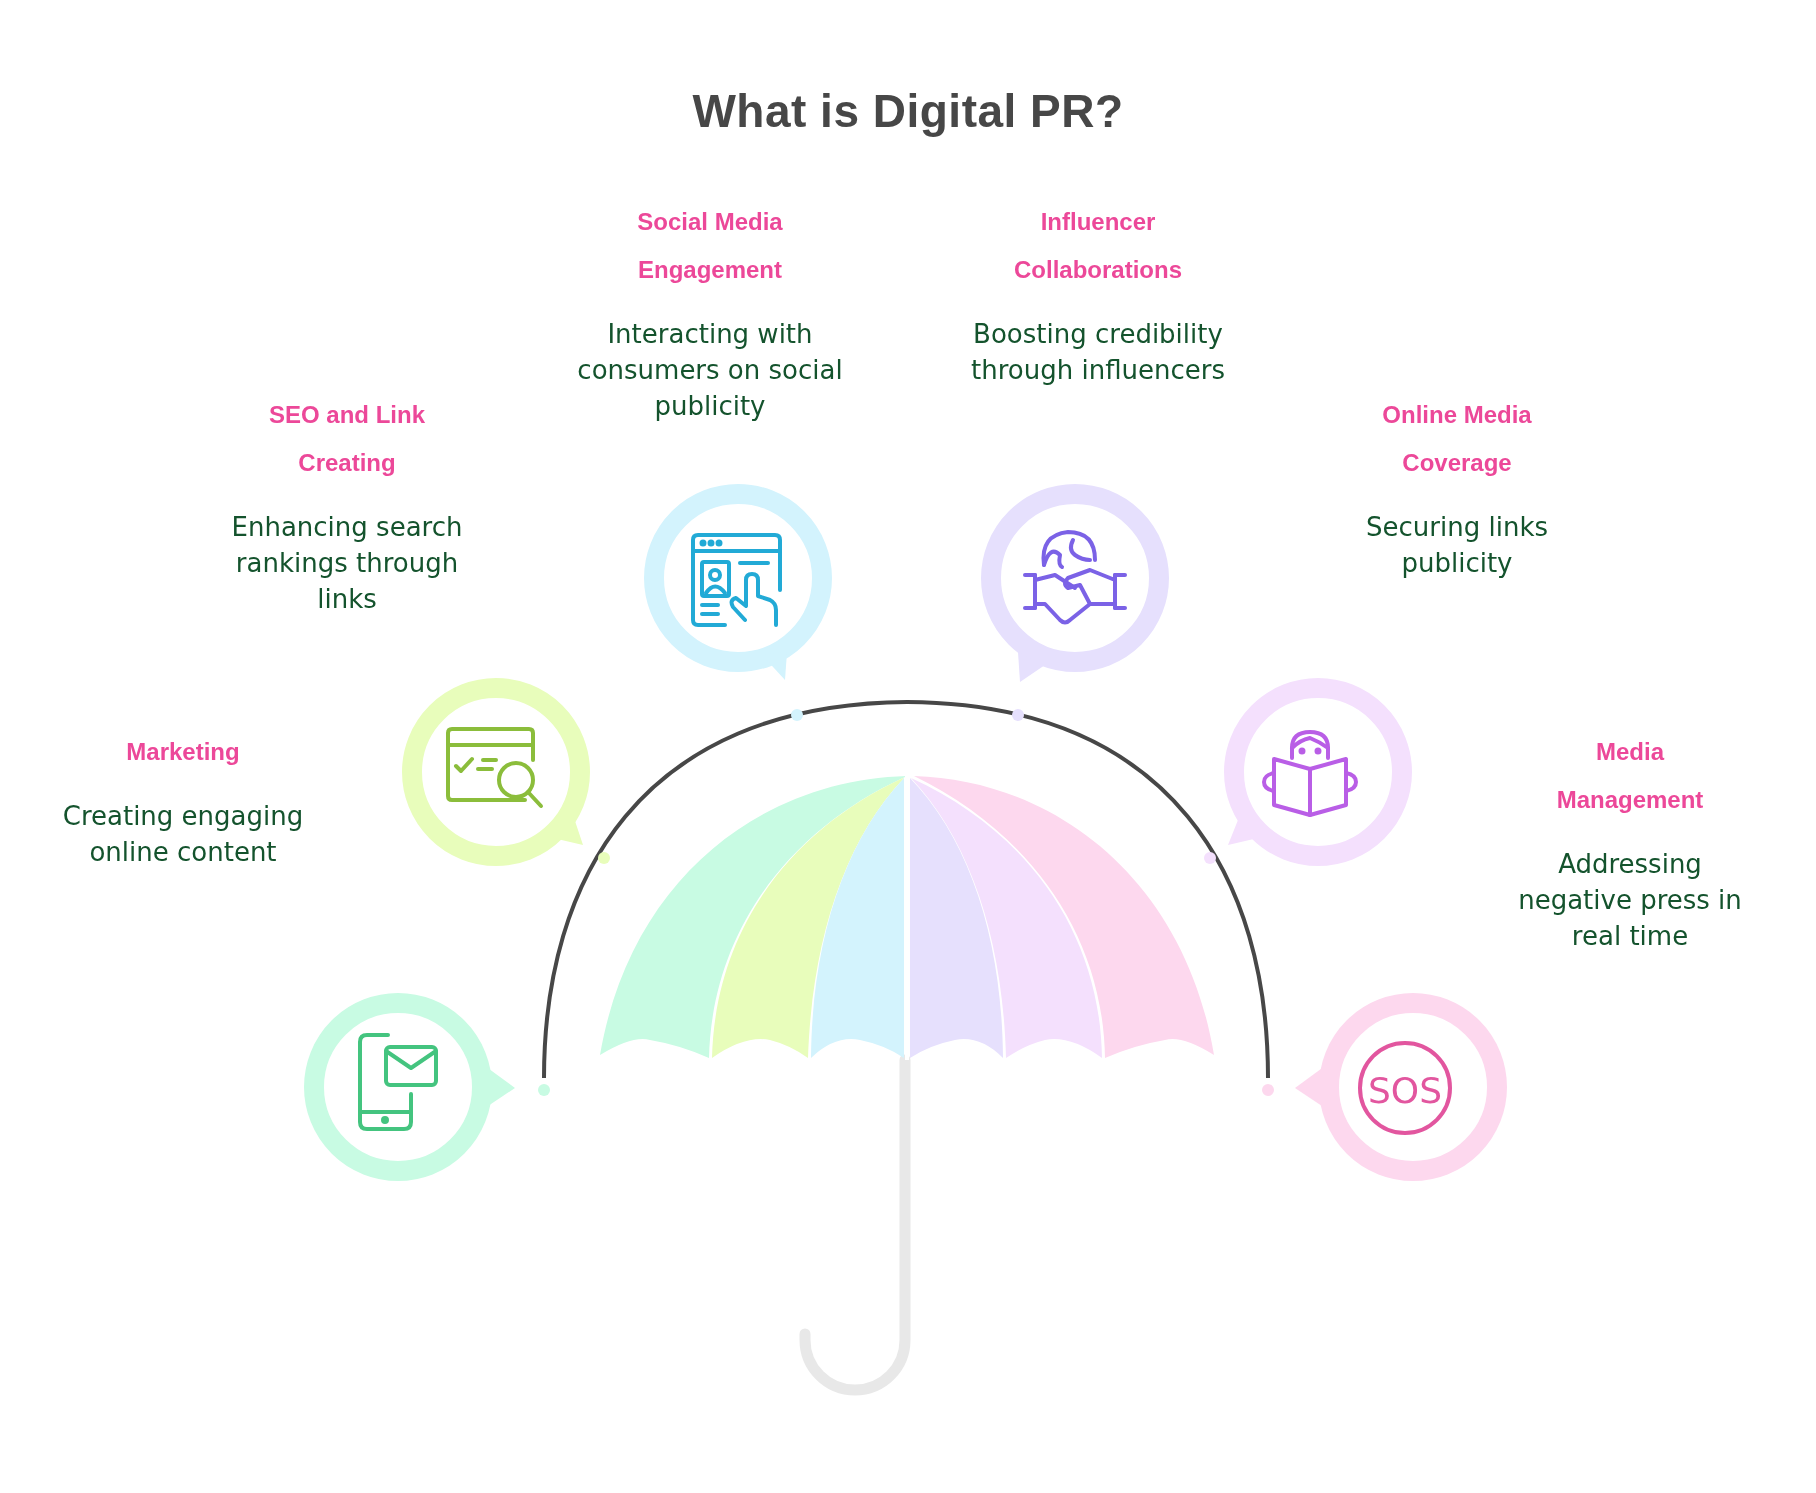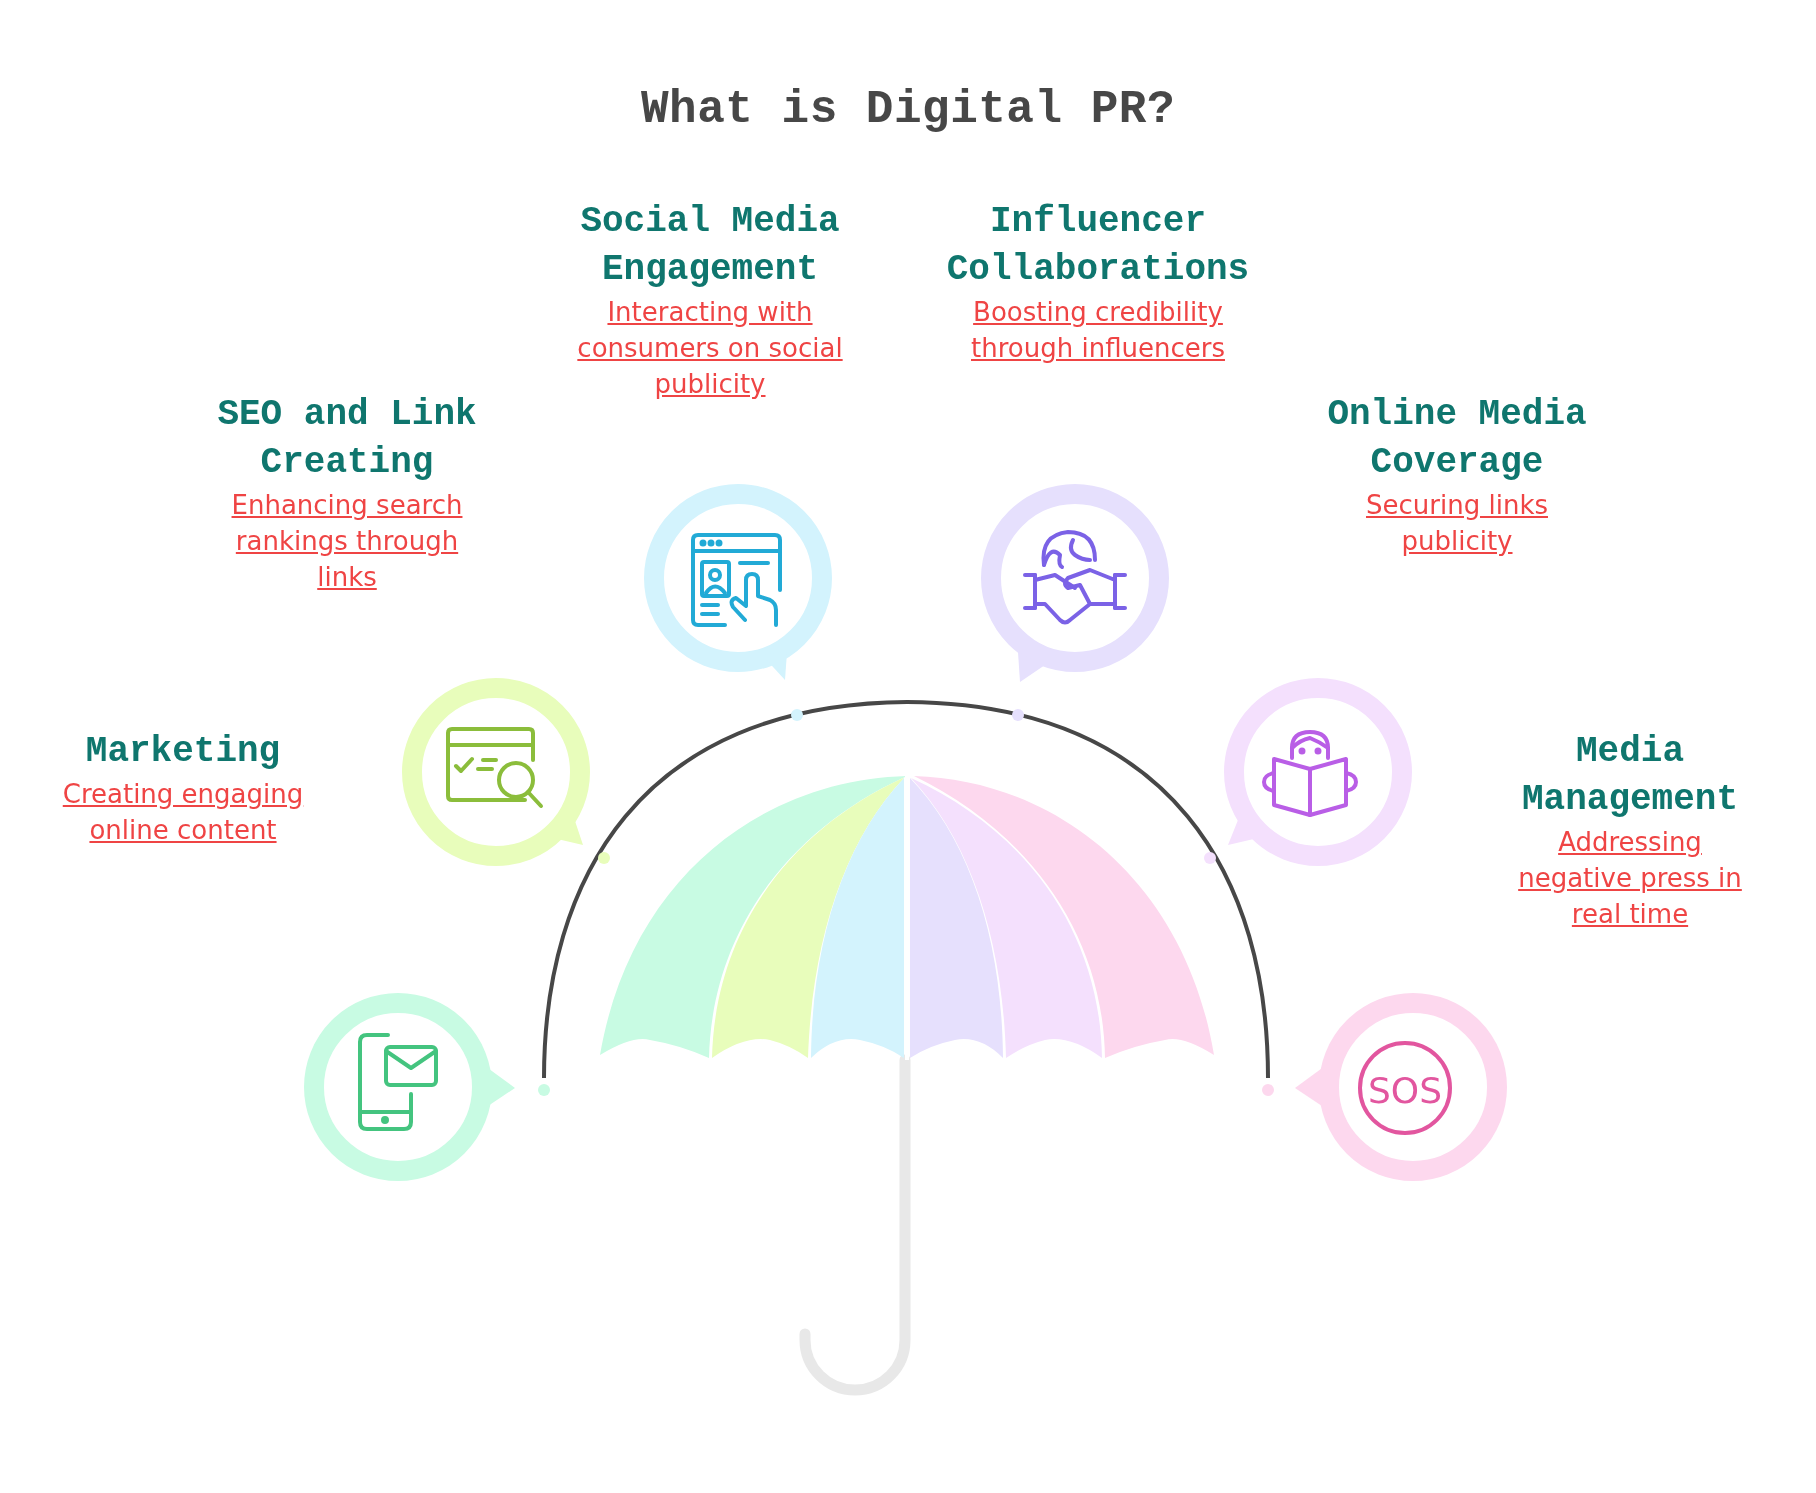--- a/index.html
+++ b/index.html
@@ -1,27 +1,27 @@
 <!DOCTYPE html>
 <html><head>
 <meta charset="utf-8">
 <style>
   html, body { margin: 0; padding: 0; background: #ffffff; }
   body { width: 1816px; height: 1493px; position: relative; overflow: hidden;
          font-family: "DejaVu Sans", sans-serif; color: #474747; }
   .canvas { position: absolute; left: 0; top: 0; width: 1816px; height: 1493px; }
   .title { position: absolute; left: 0; width: 1816px; top: 84px; text-align: center;
-           font-family: Liberation Mono, monospace; font-weight: bold; font-size: 46px;
+           font-family: Liberation Sans, sans-serif; font-weight: bold; font-size: 46px;
            color: #474747; letter-spacing: 0.5px; }
   .item { position: absolute; text-align: center; width: 340px; }
-  .item .head { font-family: Liberation Mono, monospace; font-weight: bold; font-size: 36px;
-                line-height: 48px; color: #0f766e; }
+  .item .head { font-family: Liberation Sans, sans-serif; font-weight: bold; font-size: 24px;
+                line-height: 48px; color: #ec4899; }
   .item .head span { display: block; }
-  .item .desc { font-family: "DejaVu Sans", sans-serif; font-size: 26px;
-                line-height: 36px; color: #ef4444; text-decoration: underline; }
+  .item .desc { margin-top: 22px; font-family: "DejaVu Sans", sans-serif; font-size: 26px;
+                line-height: 36px; color: #14532d; }
   .item .desc span { display: block; }
   svg { position: absolute; left: 0; top: 0; }
 </style>
 </head>
 <body>
 
 <div class="canvas">
 
   <div class="title">What is Digital PR?</div>
 

